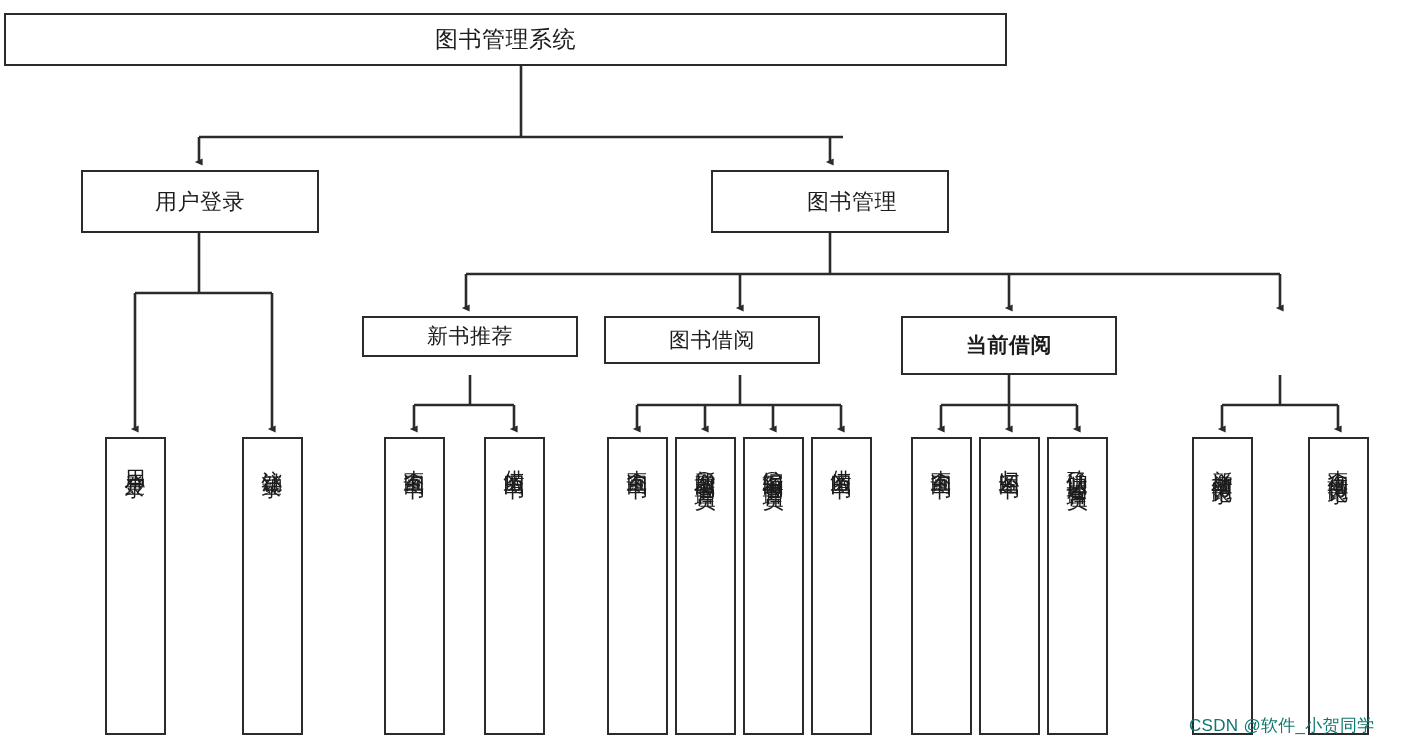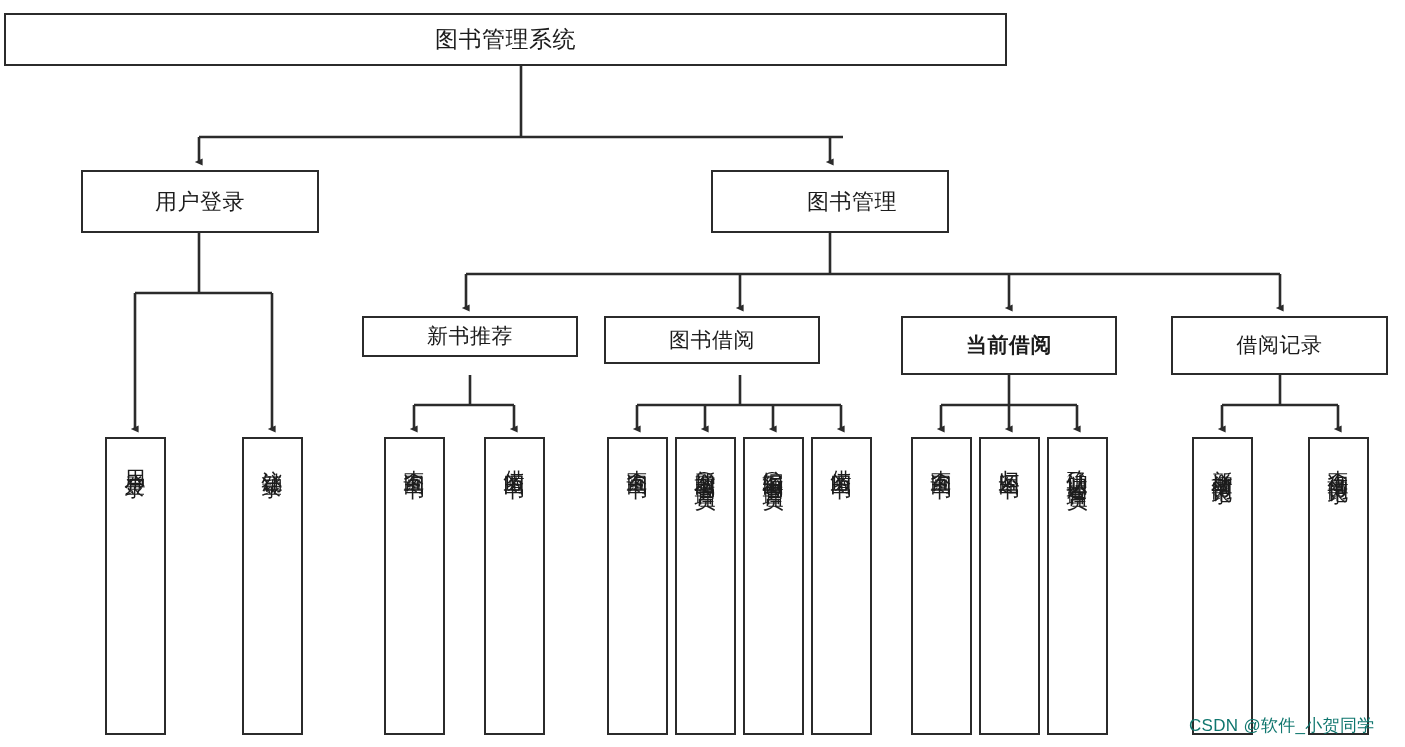--- a/index.html
+++ b/index.html
@@ -134,23 +134,20 @@
 
   <div class="node lvl3" style="left:362px; top:316px; width:216px; height:41px;">
     <span class="label">新书推荐</span>
   </div>
   <div class="node lvl3" style="left:604px; top:316px; width:216px; height:48px;">
     <span class="label">图书借阅</span>
   </div>
   <div class="node lvl3" style="left:901px; top:316px; width:216px; height:59px;font-weight:bold;">
     <span class="label">当前借阅</span>
   </div>
-  <div class="node lvl3" style="left:1171px; top:316px; width:217px; height:59px;">
-    <span class="label">借阅记录</span>
-  </div>
 
   <div class="node leaf" style="left:105px; top:437px; width:61px; height:298px;">
     <span class="label">用户登录</span>
   </div>
   <div class="node leaf" style="left:242px; top:437px; width:61px; height:298px;">
     <span class="label">注销登录</span>
   </div>
 
   <div class="node leaf" style="left:384px; top:437px; width:61px; height:298px;">
     <span class="label">查询图书</span>

